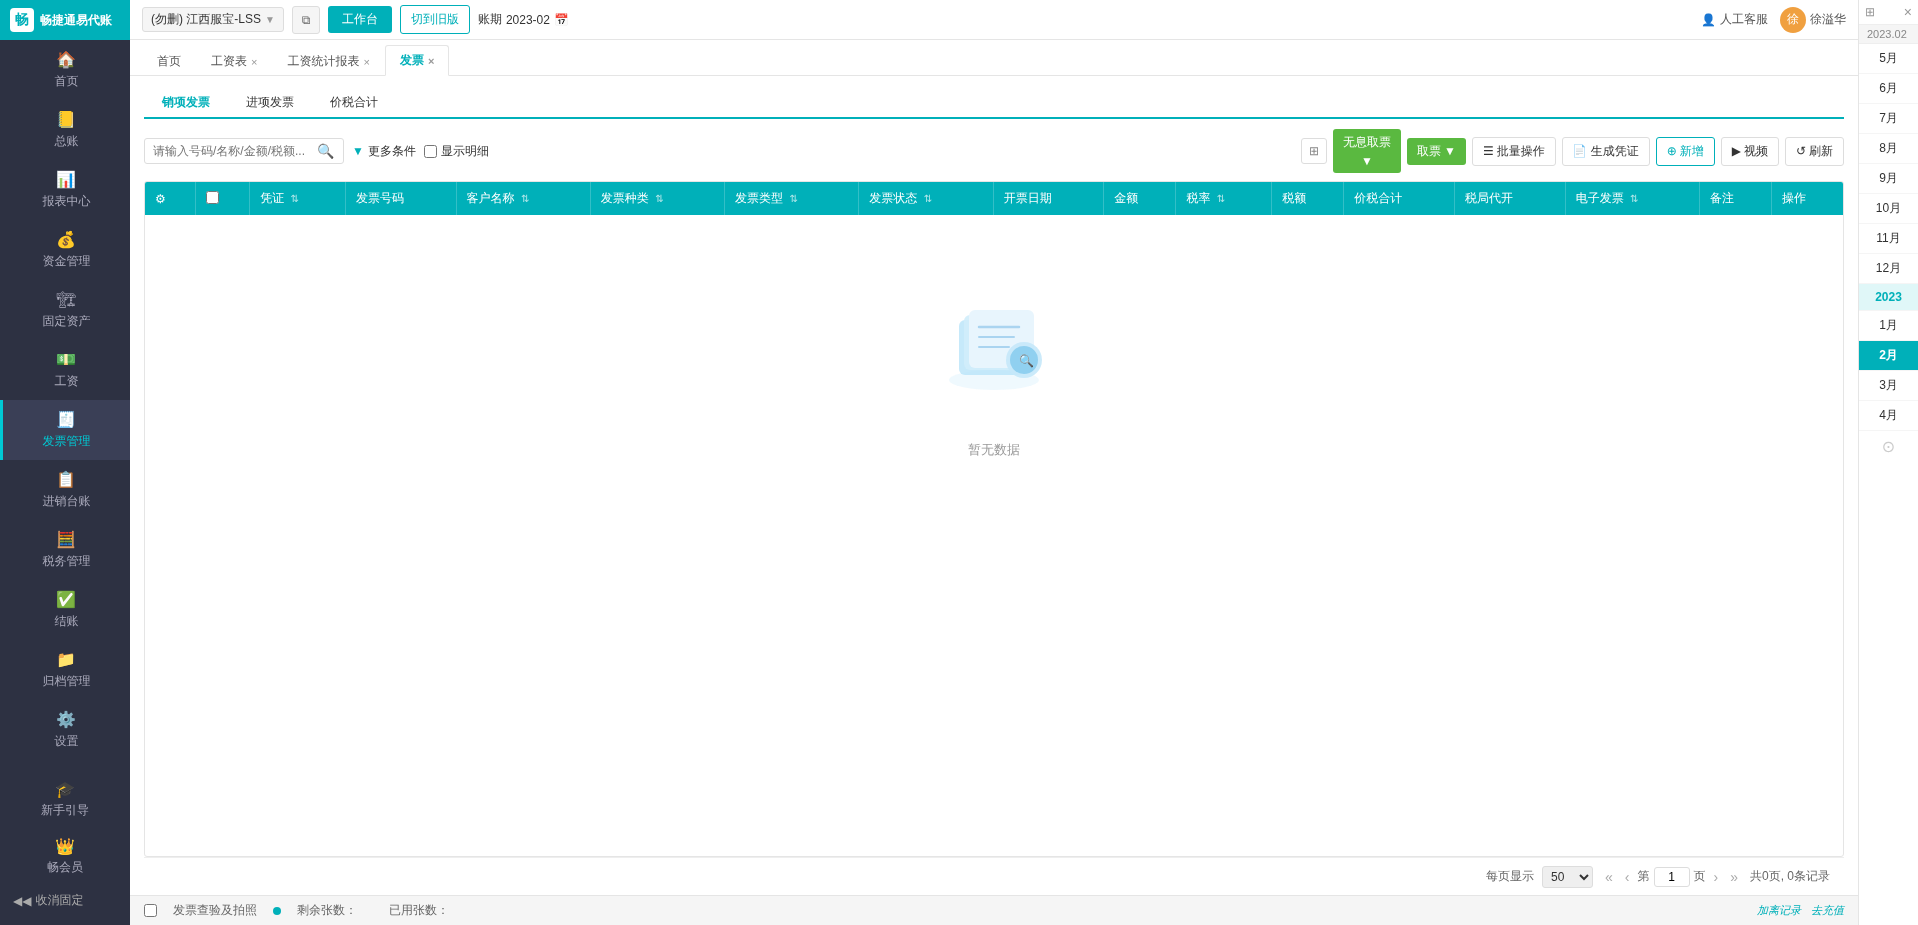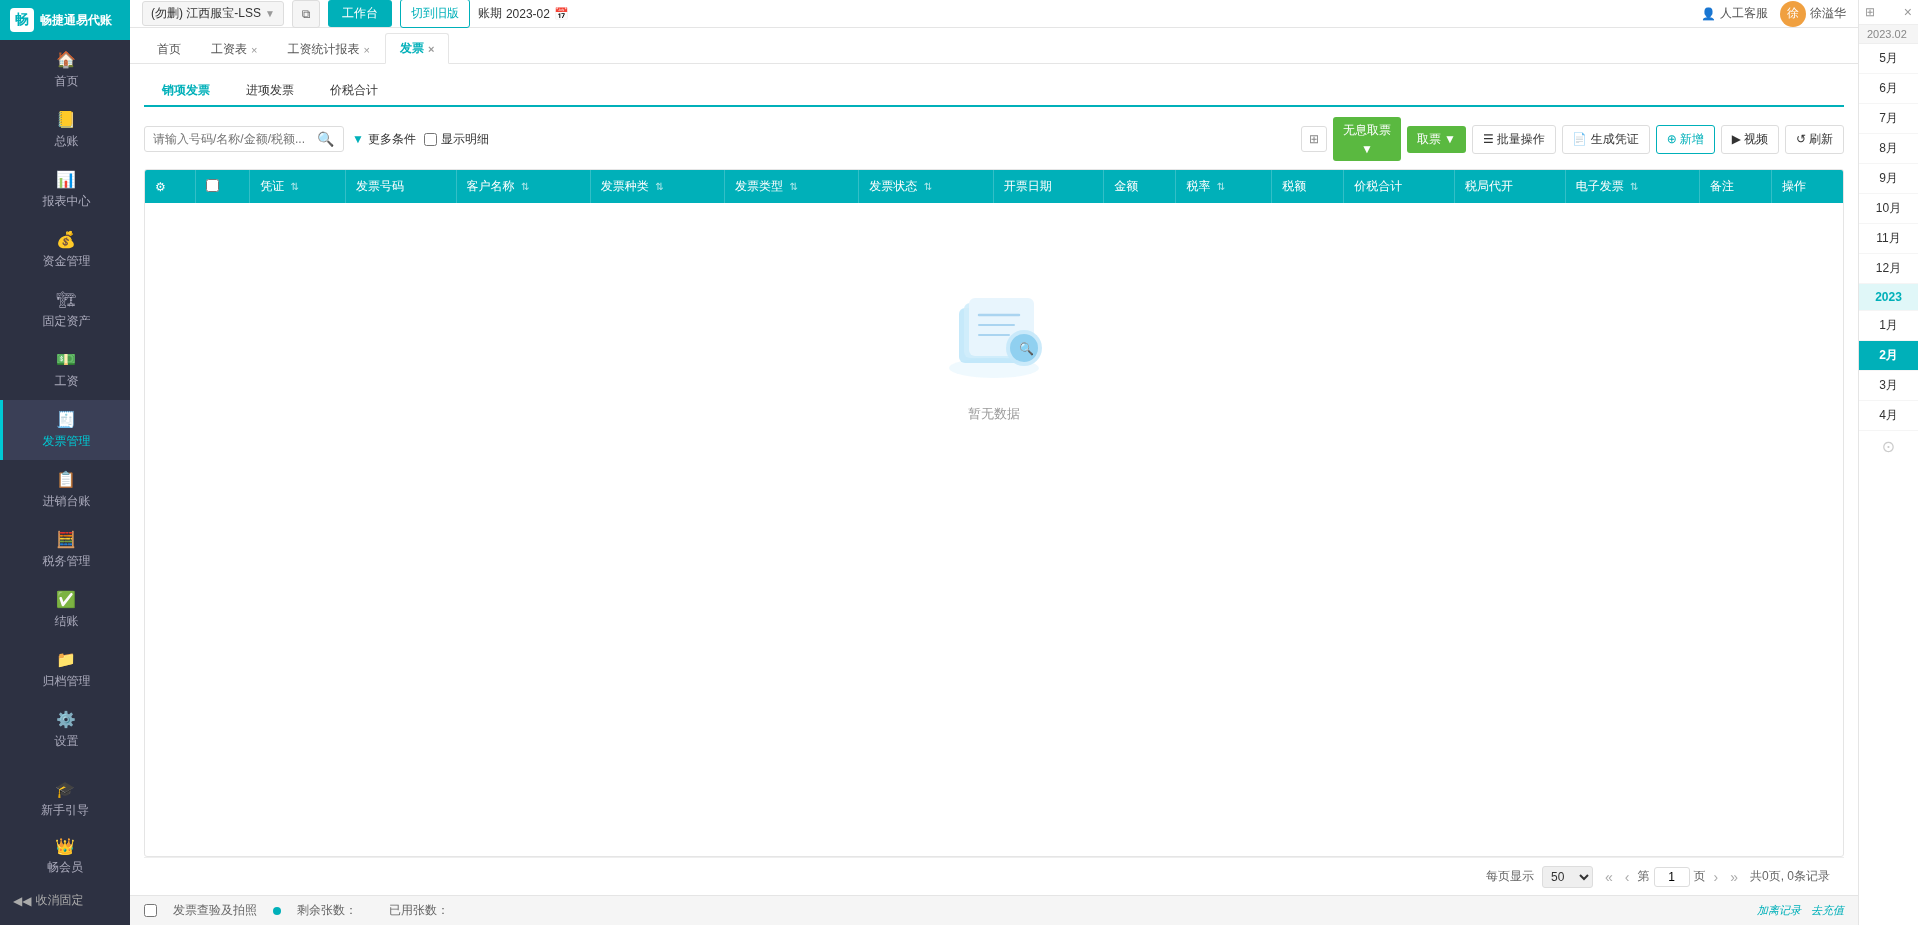--- a/index.html
+++ b/index.html
@@ -69,21 +69,21 @@
     
     .main {
       flex: 1;
       display: flex;
       flex-direction: column;
       overflow: hidden;
     }
 
     
     .topbar {
-      height: 28px;
+      height: 40px;
       background: #fff;
       border-bottom: 1px solid #e5e5e5;
       display: flex;
       align-items: center;
       padding: 0 12px;
       gap: 8px;
     }
     .company-selector {
       display: flex;
       align-items: center;
@@ -357,21 +357,21 @@
     thead th .sort-icon { color: rgba(255,255,255,0.7); font-size: 10px; margin-left: 3px; }
     tbody tr:nth-child(even) { background: #f9f9f9; }
     tbody td { padding: 7px 10px; border-bottom: 1px solid #eee; color: #333; font-size: 12px; }
     .empty-state {
       display: flex;
       flex-direction: column;
       align-items: center;
       justify-content: center;
       padding: 80px 20px;
     }
-    .empty-text { color: #999; font-size: 13px; }
+    .empty-text { color: #999; font-size: 13px; margin-top: 24px; }
 
     
     .pagination-bar {
       height: 38px;
       border-top: 1px solid #eee;
       display: flex;
       align-items: center;
       justify-content: flex-end;
       padding: 0 14px;
       gap: 8px;

